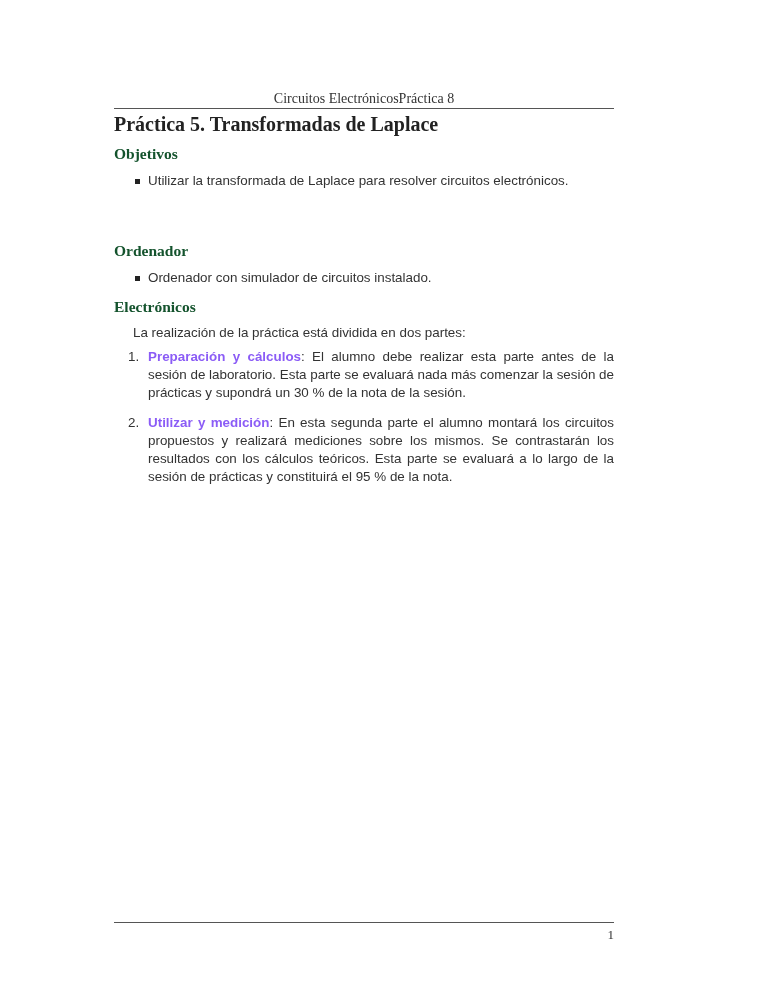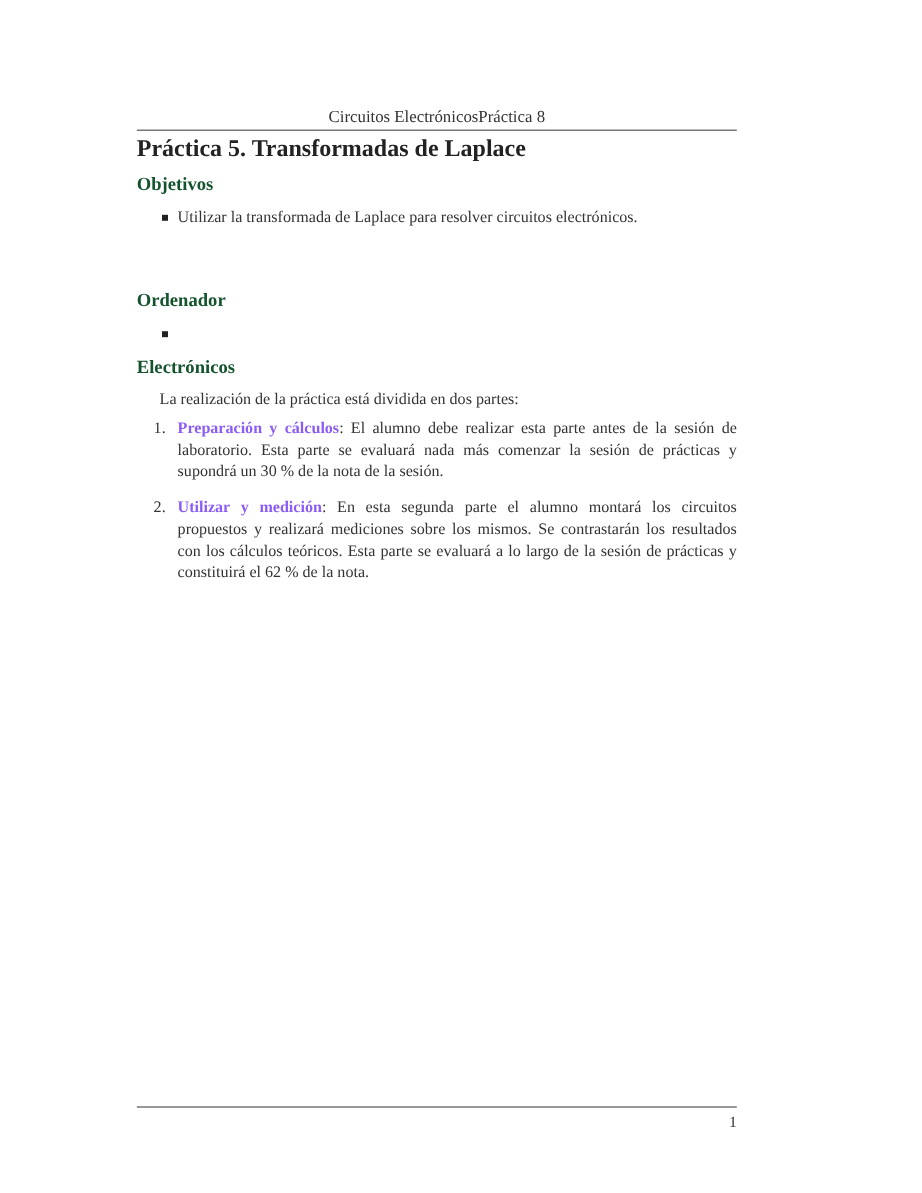--- a/index.html
+++ b/index.html
@@ -6,21 +6,21 @@
   body { width:768px; height:994px; position:relative; overflow:hidden;
          font-family:"DejaVu Serif","Liberation Serif",serif; color:#222; }
   .page { position:absolute; left:114px; width:500px; top:0; }
   .running-head { position:absolute; top:91px; left:0; width:500px; display:flex; justify-content:center;
                   font-family:"Liberation Serif",serif; font-size:14px; color:#333; }
   .head-rule { position:absolute; top:108px; left:0; width:500px; height:1px; background:#555; }
   .title { position:absolute; top:113px; left:0; font-family:"Liberation Serif",serif; font-weight:bold;
            font-size:20px; color:#222; margin:0; }
   .section { position:absolute; left:0; font-family:"Liberation Serif",serif; font-weight:bold;
              font-size:15.5px; margin:0; color:#14532d; }
-  .body-text { font-family:Liberation Serif, serif; font-size:13.4px; line-height:18px; color:#333; }
+  .body-text { font-family:Liberation Sans, sans-serif; font-size:13.4px; line-height:18px; color:#333; }
   ul.bullets { position:absolute; left:0; margin:0; padding:0; list-style:none; width:500px; }
   ul.bullets li { position:relative; padding-left:34px; text-align:justify; }
   ul.bullets li .bullet { position:absolute; left:21px; top:7px; width:5px; height:5px; background:#222; }
   .intro { position:absolute; left:19px; top:324px; margin:0; }
   ol.parts { position:absolute; left:0; margin:0; padding:0; list-style:none; width:500px; }
   ol.parts li { position:relative; padding-left:34px; text-align:justify; margin-bottom:12px; }
   ol.parts li .num { position:absolute; left:14px; top:0; }
   ol.parts li b { color:#8b5cf6; }
   .foot-rule { position:absolute; top:922px; left:0; width:500px; height:1px; background:#555; }
   .page-number { position:absolute; top:927px; right:0; font-family:"Liberation Serif",serif; font-size:13px; color:#333; }
@@ -37,32 +37,32 @@
 
   <h1 class="title">Práctica 5. Transformadas de Laplace</h1>
 
   <h2 class="section" style="top:145px">Objetivos</h2>
   <ul class="bullets body-text" style="top:172px">
     <li><span class="bullet"></span><span>Utilizar la transformada de Laplace para resolver circuitos electrónicos.</span></li>
   </ul>
 
   <h2 class="section" style="top:242px">Ordenador</h2>
   <ul class="bullets body-text" style="top:269px">
-    <li><span class="bullet"></span></li>
+    <li><span class="bullet"></span><span>Ordenador con simulador de circuitos instalado.</span></li>
   </ul>
 
   <h2 class="section" style="top:298px">Electrónicos</h2>
   <p class="intro body-text">La realización de la práctica está dividida en dos partes:</p>
 
   <ol class="parts body-text" style="top:348px">
     <li>
       <span class="num">1.</span>
       <b>Preparación y cálculos</b><span>: El alumno debe realizar esta parte antes de la sesión de laboratorio. Esta parte se evaluará nada más comenzar la sesión de prácticas y supondrá un 30 % de la nota de la sesión.</span>
     </li>
     <li>
       <span class="num">2.</span>
-      <b>Utilizar y medición</b><span>: En esta segunda parte el alumno montará los circuitos propuestos y realizará mediciones sobre los mismos. Se contrastarán los resultados con los cálculos teóricos. Esta parte se evaluará a lo largo de la sesión de prácticas y constituirá el 62 % de la nota.</span>
+      <b>Utilizar y medición</b><span>: En esta segunda parte el alumno montará los circuitos propuestos y realizará mediciones sobre los mismos. Se contrastarán los resultados con los cálculos teóricos. Esta parte se evaluará a lo largo de la sesión de prácticas y constituirá el 95 % de la nota.</span>
     </li>
   </ol>
 
   <div class="foot-rule"></div>
   <div class="page-number">1</div>
 </div>
 
 </body></html>

